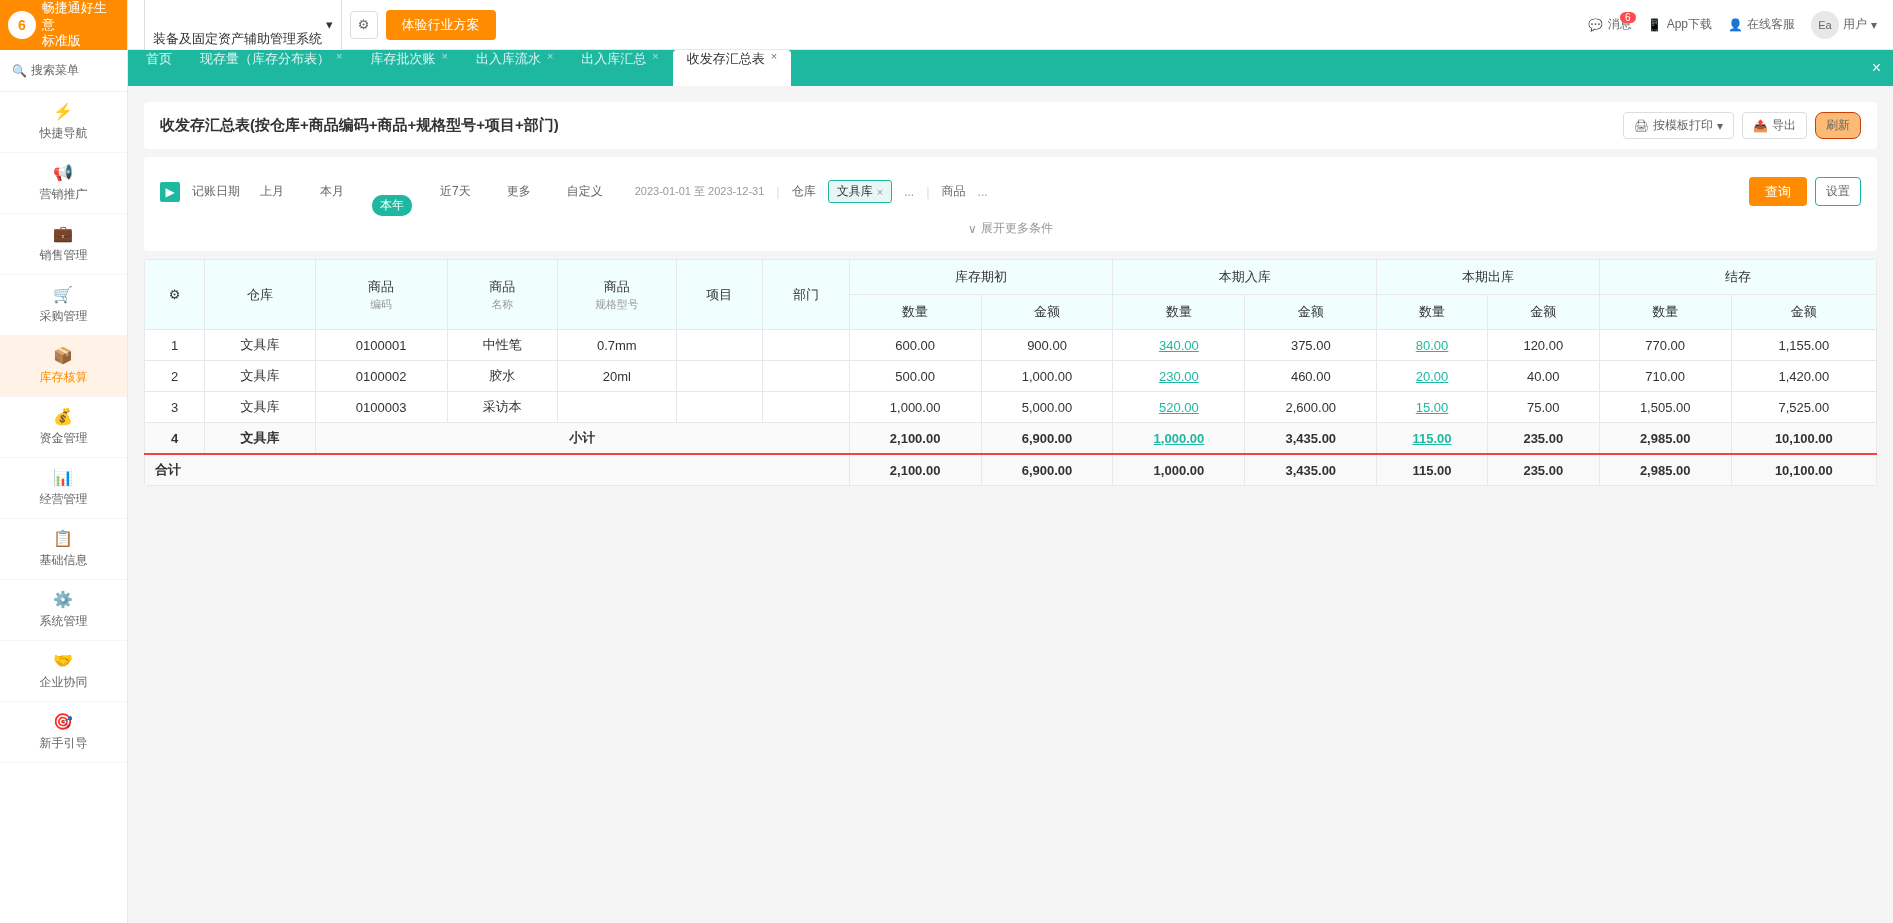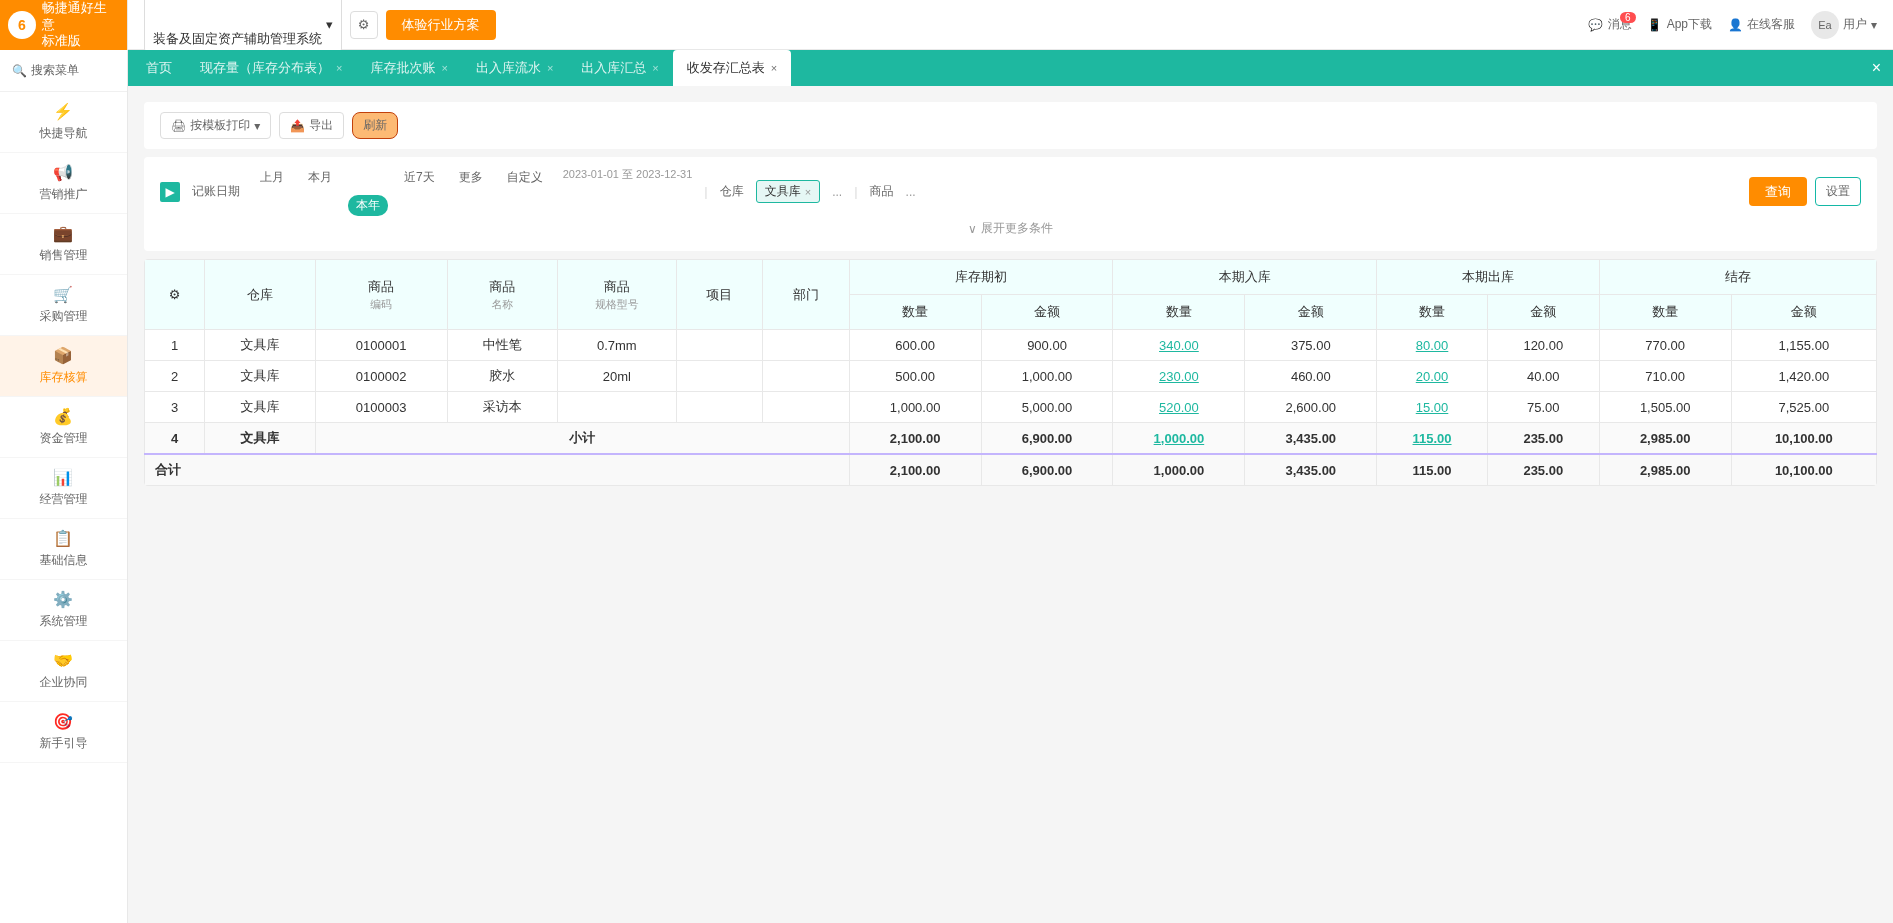--- a/index.html
+++ b/index.html
@@ -27,31 +27,31 @@
     .topbar-system-select { display: flex; align-items: center; gap: 4px; border: 1px solid #ddd; border-radius: 4px; padding: 4px 8px; cursor: pointer; background: #fff; }
     .topbar-gear { width: 28px; height: 28px; display: flex; align-items: center; justify-content: center; cursor: pointer; color: #666; border-radius: 4px; border: 1px solid #ddd; }
     .topbar-trial-btn { background: #ff8c00; color: #fff; border: none; border-radius: 4px; padding: 6px 16px; cursor: pointer; font-size: 13px; }
     .topbar-right { display: flex; align-items: center; gap: 16px; }
     .topbar-icon-item { display: flex; align-items: center; gap: 4px; cursor: pointer; color: #666; font-size: 12px; position: relative; }
     .badge { position: absolute; top: -4px; right: -4px; background: #ff4d4f; color: #fff; border-radius: 8px; font-size: 10px; padding: 0 4px; min-width: 16px; text-align: center; }
     .user-avatar { width: 28px; height: 28px; background: #e8e8e8; border-radius: 50%; display: flex; align-items: center; justify-content: center; font-size: 11px; color: #666; }
 
     
     .tabs-bar { background: #1eb8a0; display: flex; align-items: center; height: 36px; flex-shrink: 0; padding: 0 4px; }
-    .tab-item { display: flex; align-items: center; gap: 6px; padding: 0 14px; height: 36px; cursor: pointer; color: rgba(255,255,255,0.85); font-size: 13px; white-space: nowrap; }
+    .tab-item { display: flex; align-items: flex-start; gap: 6px; padding: 0 14px; height: 36px; cursor: pointer; color: rgba(255,255,255,0.85); font-size: 13px; white-space: nowrap; }
     .tab-item.active { background: #fff; color: #333; border-radius: 4px 4px 0 0; }
     .tab-close { font-size: 11px; opacity: 0.7; }
     .tabs-close-all { margin-left: auto; color: #fff; cursor: pointer; padding: 0 8px; font-size: 16px; }
 
     
     .content { flex: 1; overflow: auto; background: #f5f5f5; padding: 16px; }
     .page-title { font-size: 15px; font-weight: bold; color: #333; }
     .filter-row { display: flex; align-items: center; gap: 12px; flex-wrap: wrap; }
     .filter-label { color: #666; font-size: 12px; white-space: nowrap; }
-    .date-shortcuts { display: flex; gap: 8px; align-items: flex-start; }
+    .date-shortcuts { display: flex; gap: 20px; align-items: center; }
     .date-btn { padding: 2px 8px; border: none; background: none; cursor: pointer; color: #666; font-size: 12px; border-radius: 2px; }
     .date-btn.active { background: #1eb8a0; color: #fff; border-radius: 10px; margin-top: 28px; }
     .date-range { font-size: 11px; color: #999; margin-left: 4px; }
     .filter-divider { color: #ddd; }
     .warehouse-tag { display: flex; align-items: center; gap: 4px; background: #e6f7f5; border: 1px solid #1eb8a0; border-radius: 3px; padding: 2px 8px; font-size: 12px; color: #333; }
     .warehouse-tag-close { cursor: pointer; color: #999; font-size: 11px; }
     .filter-more-btn { color: #999; cursor: pointer; font-size: 12px; }
     .filter-action-btns { margin-left: auto; display: flex; gap: 8px; }
     .query-btn { background: #ff8c00; color: #fff; border: none; border-radius: 4px; padding: 5px 16px; cursor: pointer; font-size: 13px; }
     .setting-btn { background: #fff; color: #666; border: 1px solid #14b8a6; border-radius: 4px; padding: 5px 10px; cursor: pointer; font-size: 12px; }
@@ -62,21 +62,21 @@
     
     .table-container { background: #fff; border-radius: 4px; overflow: auto; }
     table { width: 100%; border-collapse: collapse; font-size: 13px; }
     thead tr { background: #f0fffe; }
     th { border: 1px solid #e8e8e8; padding: 8px 10px; text-align: center; font-weight: normal; color: #333; white-space: nowrap; }
     td { border: 1px solid #e8e8e8; padding: 6px 10px; text-align: center; color: #333; white-space: nowrap; }
     .row-subtotal td { font-weight: bold; background: #fafafa; }
     .link-text { color: #1eb8a0; text-decoration: underline; cursor: pointer; }
 
     
-    .table-footer { background: #fff; border-top: 2px solid #c4b5fd; }
+    .table-footer { background: #fff; border-top: 2px solid #ef4444; }
     .table-footer td { font-weight: bold; background: #f9f9f9; }
 
     
     .collapse-arrow { display: inline-flex; align-items: center; justify-content: center; width: 20px; height: 20px; background: #1eb8a0; color: #fff; border-radius: 2px; cursor: pointer; font-size: 12px; }
 
     .filter-section { background: #fff; padding: 10px 16px; margin-bottom: 8px; border-radius: 4px; }
   </style>
 </head>
 <body>
 
@@ -205,20 +205,21 @@
       <div class="tab-item active">
         <span>收发存汇总表</span>
         <span class="tab-close">×</span>
       </div>
       <div class="tabs-close-all">×</div>
     </div>
 
   <div class="content">
 
     <div style="display:flex; align-items:center; justify-content:space-between; background:#fff; padding:10px 16px; margin-bottom:8px; border-radius:4px;">
+      <div class="page-title">收发存汇总表(按仓库+商品编码+商品+规格型号+项目+部门)</div>
       <div style="display:flex; gap:8px; align-items:center;">
         <button class="action-btn-outline">
           <span>🖨</span>
           <span>按模板打印</span>
           <span>▾</span>
         </button>
         <button class="action-btn-outline">
           <span>📤</span>
           <span>导出</span>
         </button>

